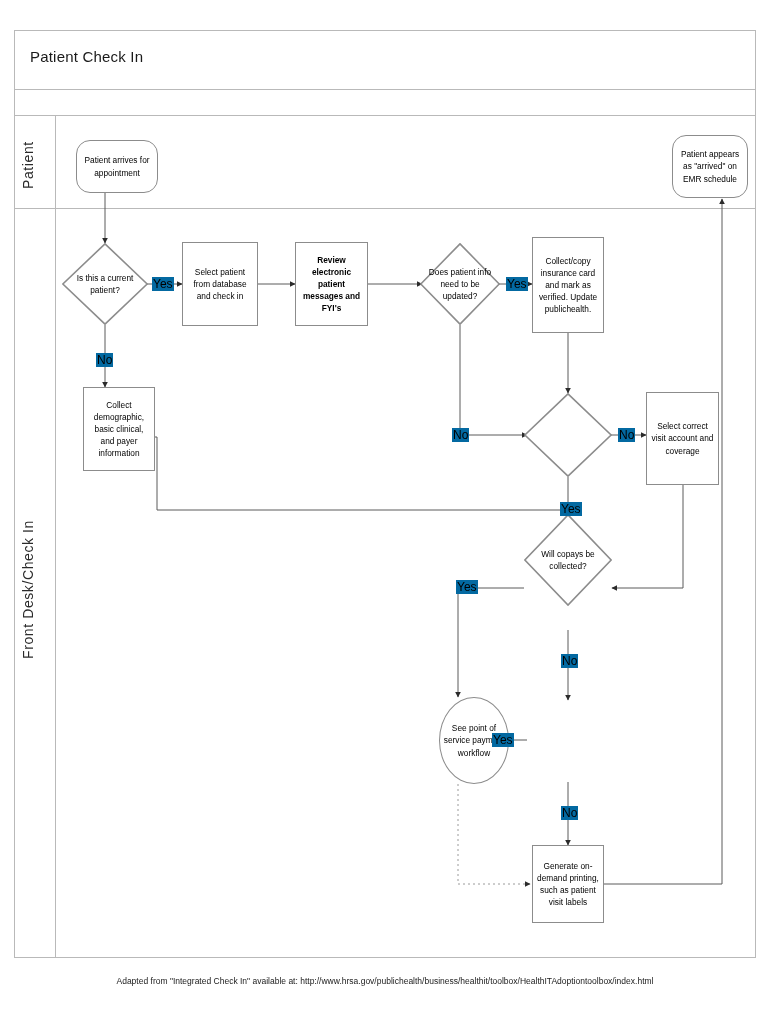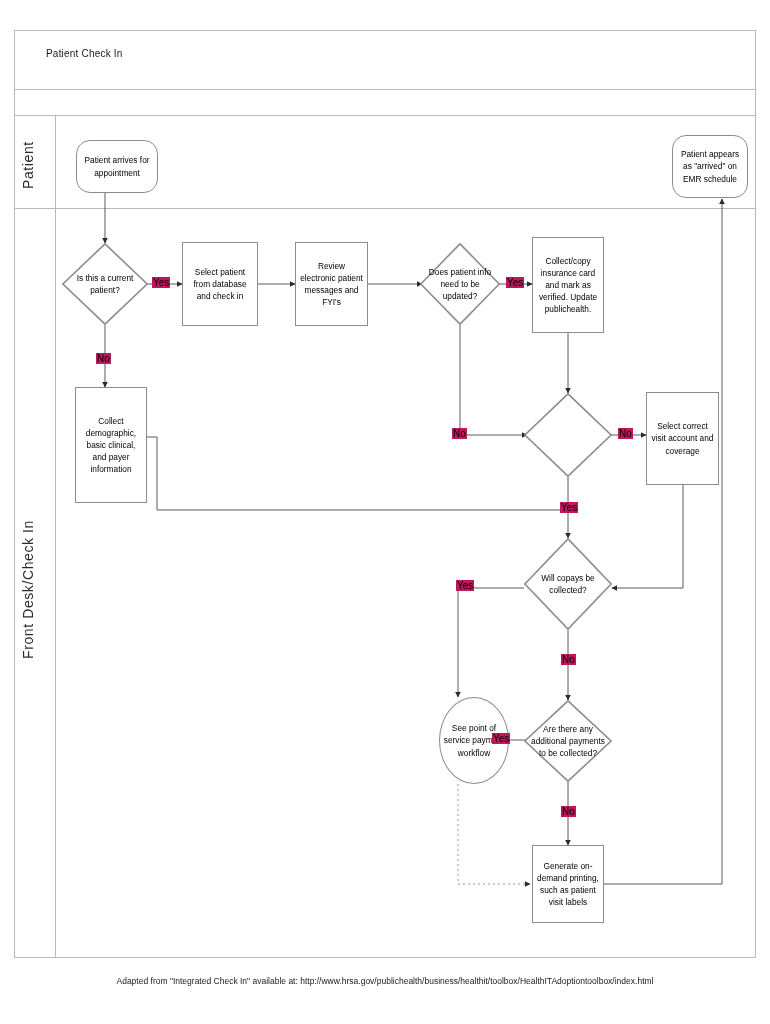--- a/index.html
+++ b/index.html
@@ -33,23 +33,23 @@
     position: absolute;
     left: 14px;
     top: 30px;
     width: 742px;
     height: 60px;
     border-bottom: 1px solid #b9b9b9;
     box-sizing: border-box;
   }
   .title-text {
     position: absolute;
-    left: 46px;
+    left: 30px;
     top: 48px;
-    font-size: 10px;
+    font-size: 15px;
     letter-spacing: .2px;
     color: #1a1a1a;
     white-space: nowrap;
   }
   .subtitle-band {
     position: absolute;
     left: 14px;
     top: 90px;
     width: 742px;
     height: 26px;
@@ -139,23 +139,23 @@
 
   
   .edges {
     position: absolute;
     left: 0; top: 0;
     width: 770px; height: 1024px;
     pointer-events: none;
   }
   .edge-label {
     position: absolute;
-    font-size: 10px;
+    font-size: 12px;
     color: #000;
-    background: #be185d;
+    background: #0369a1;
     padding: 0 1px;
     white-space: nowrap;
   }
 </style>
 </head>
 <body>
 
 <div id="page">
 
   <div class="frame"></div>
@@ -228,66 +228,60 @@
     <span class="txt">Select patient from database and check in</span>
   </div>
 
   <div class="node decision" style="left:62px;  top:243px; width:86px;  height:82px;">
     <svg class="diamond-svg" viewBox="0 0 100 100" preserveAspectRatio="none">
       <polygon points="50,1 99,50 50,99 1,50" fill="#fff" stroke="#8c8c8c" stroke-width="1.6" vector-effect="non-scaling-stroke"></polygon>
     </svg>
     <span class="txt">Is this a current patient?</span>
   </div>
 
-  <div class="node process" style="left:295px; top:242px; width:73px;  height:84px;">
+  <div class="node process" style="left:295px; top:242px; width:73px;  height:84px;font-weight:bold;">
     <span class="txt">Review electronic patient messages and FYI's</span>
   </div>
 
   <div class="node decision" style="left:420px; top:243px; width:80px;  height:82px;">
     <svg class="diamond-svg" viewBox="0 0 100 100" preserveAspectRatio="none">
       <polygon points="50,1 99,50 50,99 1,50" fill="#fff" stroke="#8c8c8c" stroke-width="1.6" vector-effect="non-scaling-stroke"></polygon>
     </svg>
     <span class="txt">Does patient info need to be updated?</span>
   </div>
 
   <div class="node process" style="left:532px; top:237px; width:72px;  height:96px;">
     <span class="txt">Collect/copy insurance card and mark as verified. Update publichealth.</span>
   </div>
 
-  <div class="node process" style="left:75px;  top:387px; width:72px;  height:116px;">
+  <div class="node process" style="left:83px;  top:387px; width:72px;  height:84px;">
     <span class="txt">Collect demographic, basic clinical, and payer information</span>
   </div>
 
   <div class="node decision" style="left:524px; top:393px; width:88px;  height:84px;">
     <svg class="diamond-svg" viewBox="0 0 100 100" preserveAspectRatio="none">
       <polygon points="50,1 99,50 50,99 1,50" fill="#fff" stroke="#8c8c8c" stroke-width="1.6" vector-effect="non-scaling-stroke"></polygon>
     </svg>
   </div>
 
   <div class="node process" style="left:646px; top:392px; width:73px;  height:93px;">
     <span class="txt">Select correct visit account and coverage</span>
   </div>
 
-  <div class="node decision" style="left:524px; top:538px; width:88px;  height:92px;justify-content:center;">
+  <div class="node decision" style="left:524px; top:514px; width:88px;  height:92px;justify-content:center;">
     <svg class="diamond-svg" viewBox="0 0 100 100" preserveAspectRatio="none">
       <polygon points="50,1 99,50 50,99 1,50" fill="#fff" stroke="#8c8c8c" stroke-width="1.6" vector-effect="non-scaling-stroke"></polygon>
     </svg>
     <span class="txt">Will copays be collected?</span>
   </div>
 
   <div class="node ellipse" style="left:423px; top:697px; width:70px;  height:87px;">
     <span class="txt">See point of service payment workflow</span>
   </div>
 
-  <div class="node decision" style="left:524px; top:700px; width:88px;  height:82px;">
-    <svg class="diamond-svg" viewBox="0 0 100 100" preserveAspectRatio="none">
-      <polygon points="50,1 99,50 50,99 1,50" fill="#fff" stroke="#8c8c8c" stroke-width="1.6" vector-effect="non-scaling-stroke"></polygon>
-    </svg>
-    <span class="txt">Are there any additional payments to be collected?</span>
-  </div>
 
   <div class="node process" style="left:532px; top:845px; width:72px;  height:78px;text-align:center;">
     <span class="txt">Generate on-demand printing, such as patient visit labels</span>
   </div>
 
   <div class="edge-label" style="left:152px; top:277px;">Yes</div>
   <div class="edge-label" style="left:96px;  top:353px;">No</div>
   <div class="edge-label" style="left:506px; top:277px;">Yes</div>
   <div class="edge-label" style="left:452px; top:428px;">No</div>
   <div class="edge-label" style="left:618px; top:428px;">No</div>

